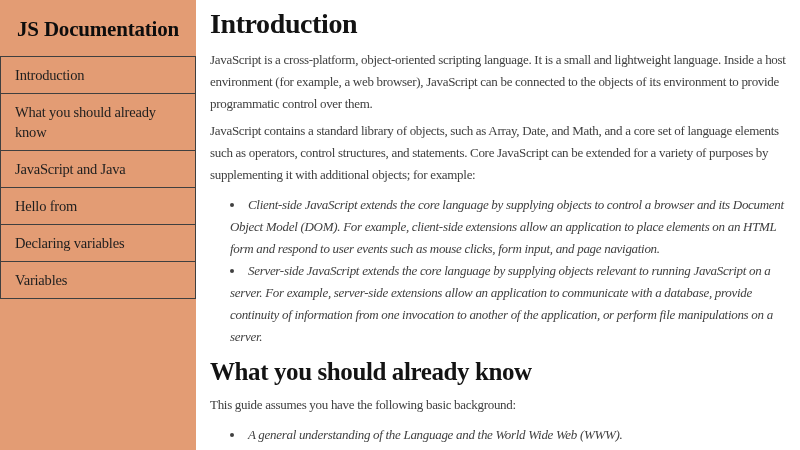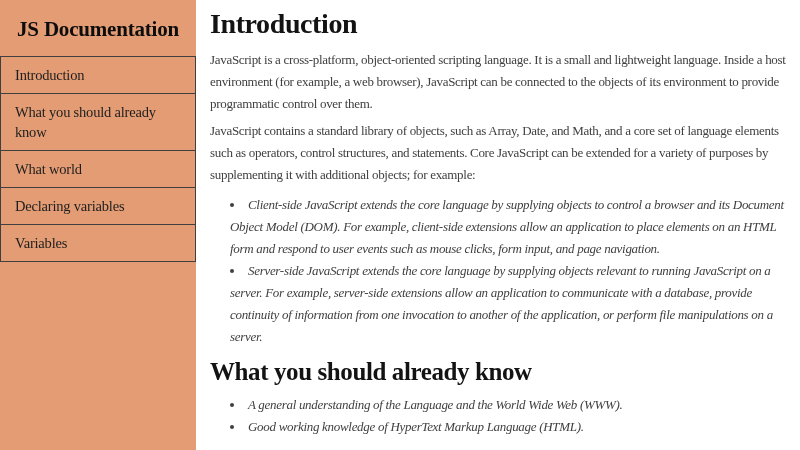--- a/index.html
+++ b/index.html
@@ -79,21 +79,24 @@
     <h1 class="sidebar-title">JS Documentation</h1>
     <nav class="sidebar-nav">
       <ul>
         <li>
           <a href="#">Introduction</a>
         </li>
         <li>
           <a href="#">What you should already know</a>
         </li>
         <li>
-          <a href="#">What world</a>
+          <a href="#">JavaScript and Java</a>
+        </li>
+        <li>
+          <a href="#">Hello from</a>
         </li>
         <li>
           <a href="#">Declaring variables</a>
         </li>
         <li>
           <a href="#">Variables</a>
         </li>
       </ul>
     </nav>
   </aside>
@@ -105,20 +108,21 @@
       <p>JavaScript is a cross-platform, object-oriented scripting language. It is a small and lightweight language. Inside a host environment (for example, a web browser), JavaScript can be connected to the objects of its environment to provide programmatic control over them.</p>
       <p>JavaScript contains a standard library of objects, such as Array, Date, and Math, and a core set of language elements such as operators, control structures, and statements. Core JavaScript can be extended for a variety of purposes by supplementing it with additional objects; for example:</p>
       <ul>
         <li>Client-side JavaScript extends the core language by supplying objects to control a browser and its Document Object Model (DOM). For example, client-side extensions allow an application to place elements on an HTML form and respond to user events such as mouse clicks, form input, and page navigation.</li>
         <li>Server-side JavaScript extends the core language by supplying objects relevant to running JavaScript on a server. For example, server-side extensions allow an application to communicate with a database, provide continuity of information from one invocation to another of the application, or perform file manipulations on a server.</li>
       </ul>
     </section>
 
     <section>
       <h2 class="section-heading-2">What you should already know</h2>
+      <p>This guide assumes you have the following basic background:</p>
       <ul>
         <li>A general understanding of the Language and the World Wide Web (WWW).</li>
         <li>Good working knowledge of HyperText Markup Language (HTML).</li>
 
       </ul>
     </section>
 
   </main>
 
 </div>

